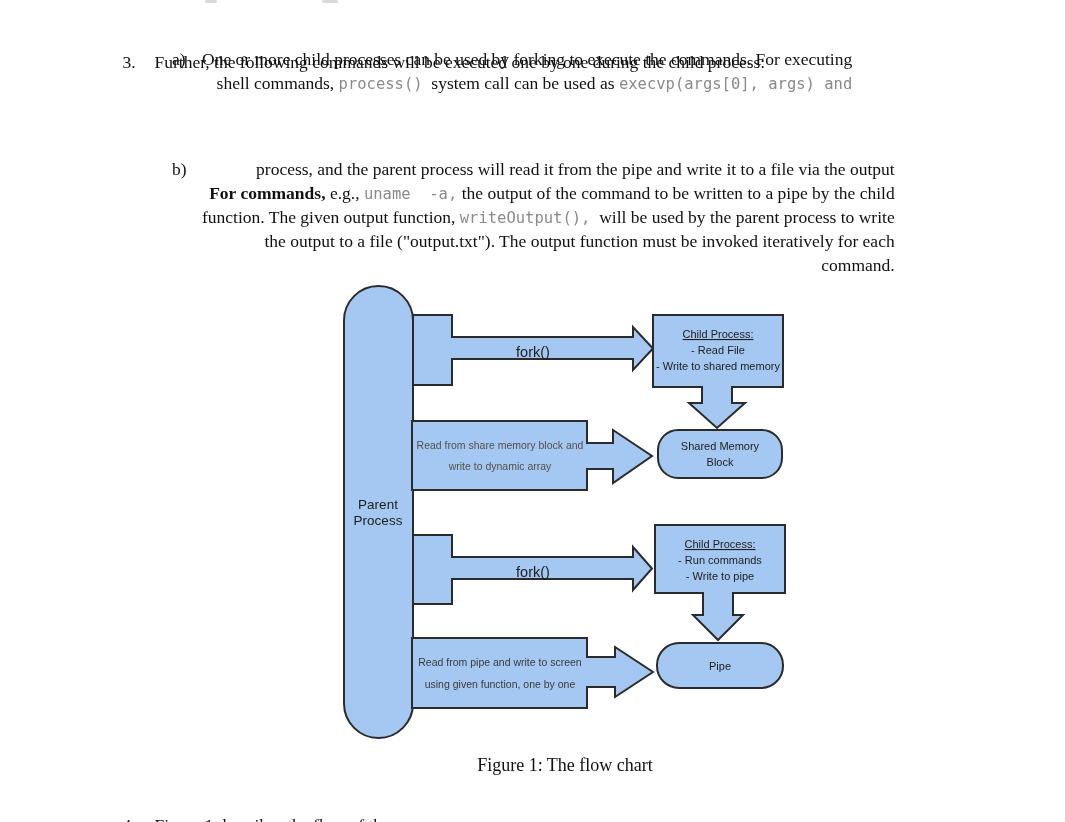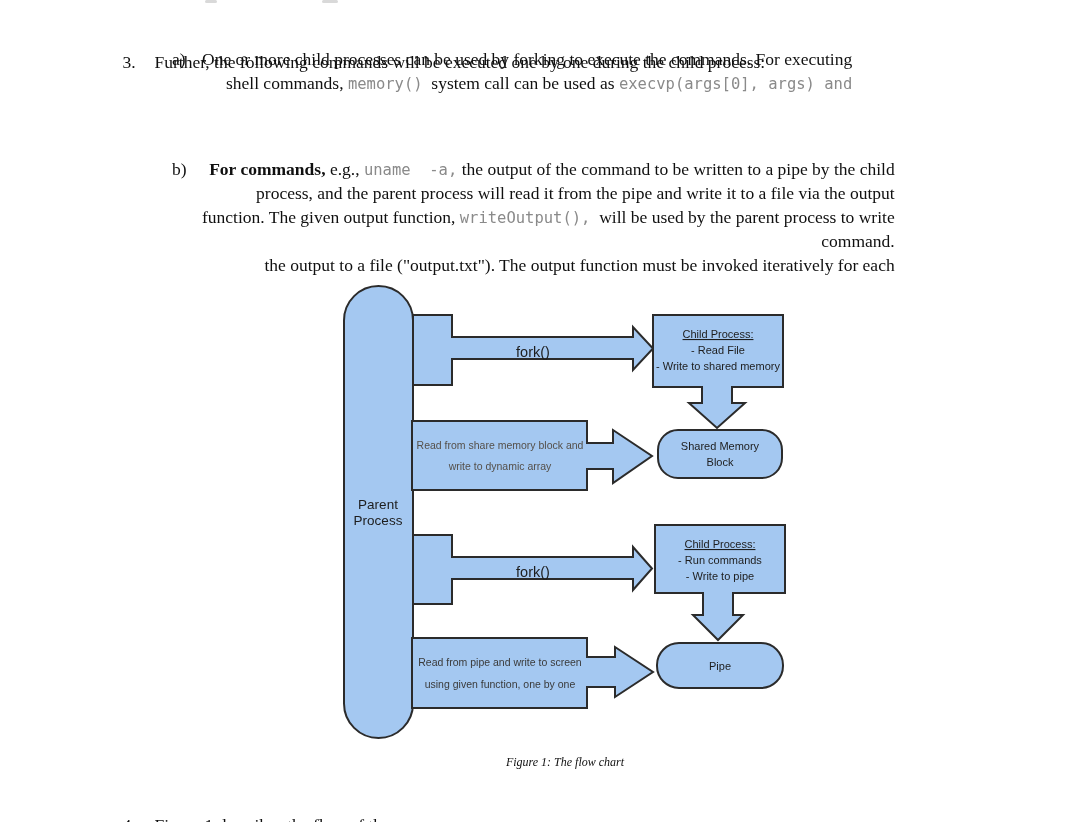--- a/index.html
+++ b/index.html
@@ -6,21 +6,21 @@
   body {
     width:1065px; height:822px; background:#ffffff; position:relative;
     font-family:"Liberation Serif", serif; color:#101010; overflow:hidden;
   }
   .abs { position:absolute; }
   .line { white-space:pre; font-size:17.5px; line-height:24px; height:24px;text-align:right; }
   .mono { font-family:"DejaVu Sans Mono", monospace; color:#8a8a8a; font-size:15.5px; }
   .bold { font-weight:bold; }
   .num  { display:inline-block; width:32px; white-space:pre; }
   .itemline { white-space:pre; font-size:17.5px; line-height:24px; }
-  #caption { left:335px; top:755px; width:460px; text-align:center; font-size:12px;font-style:italic; }
+  #caption { left:335px; top:755px; width:460px; text-align:center; font-size:18px; }
   .remnant { position:absolute; height:3px; background:#d9d9d9; border-radius:2px; }
 
   
   svg text { font-family:"Liberation Sans", sans-serif; fill:#1d1d1d; }
   .shape  { fill:#a4c8f1; stroke:#2b2b2b; stroke-width:2; }
   .patch  { fill:#a4c8f1; stroke:none; }
   .boxtxt { font-size:11px; text-anchor:middle; }
   .u      { text-decoration:underline; }
   .forktxt{ font-size:14.5px; text-anchor:middle; }
   .bigtxt { font-size:13.5px; text-anchor:middle; }
@@ -37,32 +37,32 @@
   <span class="itemline">
     <span class="num">3.</span><span>Further, the following commands will be executed one by one during the child process:</span>
   </span>
 </div>
 
 <div class="abs" style="left:172px; top:47px;">
   <span class="itemline">a)</span>
 </div>
 <div class="abs" style="left:202px; top:47px;">
   <div class="line"><span>One or more child processes can be used by forking to execute the commands. For executing</span></div>
-  <div class="line"><span>shell commands, </span><span class="mono">memory()</span><span>  system call can be used as </span><span class="mono">execvp(args[0], args) and</span></div>
+  <div class="line"><span>shell commands, </span><span class="mono">process()</span><span>  system call can be used as </span><span class="mono">execvp(args[0], args) and</span></div>
 </div>
 
 <div class="abs" style="left:172px; top:157px;">
   <span class="itemline">b)</span>
 </div>
 <div class="abs" style="left:202px; top:157px;">
+  <div class="line"><span>process, and the parent process will read it from the pipe and write it to a file via the output</span></div>
   <div class="line"><span class="bold">For commands,</span><span> e.g., </span><span class="mono">uname  -a,</span><span> the output of the command to be written to a pipe by the child</span></div>
-  <div class="line"><span>process, and the parent process will read it from the pipe and write it to a file via the output</span></div>
   <div class="line"><span>function. The given output function, </span><span class="mono">writeOutput(),</span><span>  will be used by the parent process to write</span></div>
+  <div class="line"><span>the output to a file ("output.txt"). The output function must be invoked iteratively for each</span></div>
   <div class="line"><span>command.</span></div>
-  <div class="line"><span>the output to a file ("output.txt"). The output function must be invoked iteratively for each</span></div>
 </div>
 
 <svg class="abs" style="left:335px; top:278px;" width="460" height="470" viewBox="335 278 460 470">
 
   <rect class="shape" x="344" y="286" width="69" height="452" rx="34.5"></rect>
 
   <rect class="shape" x="413" y="315" width="39" height="70"></rect>
   <path class="shape" d="M452,337 H633 V327 L653,348.5 L633,370 V359 H452"></path>
   <rect class="patch" x="450" y="338" width="4" height="20"></rect>
 

